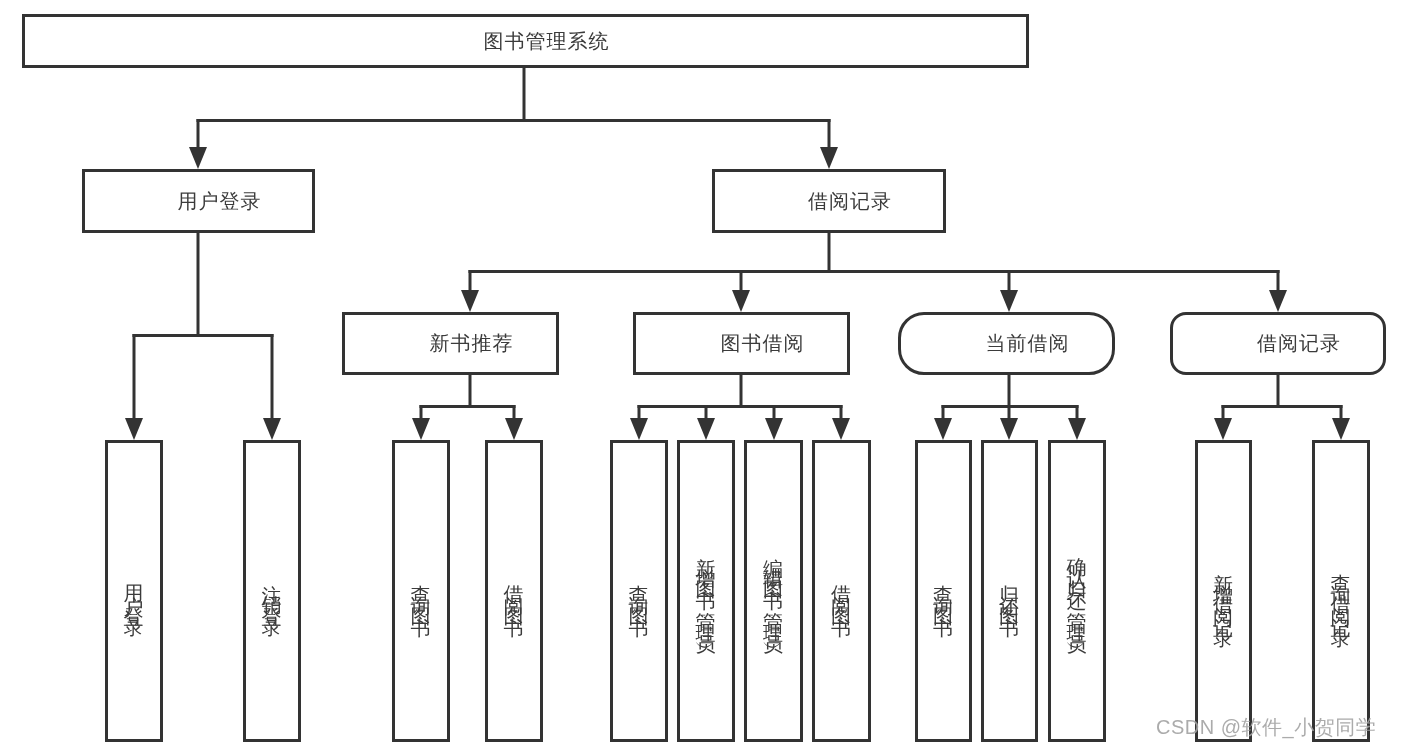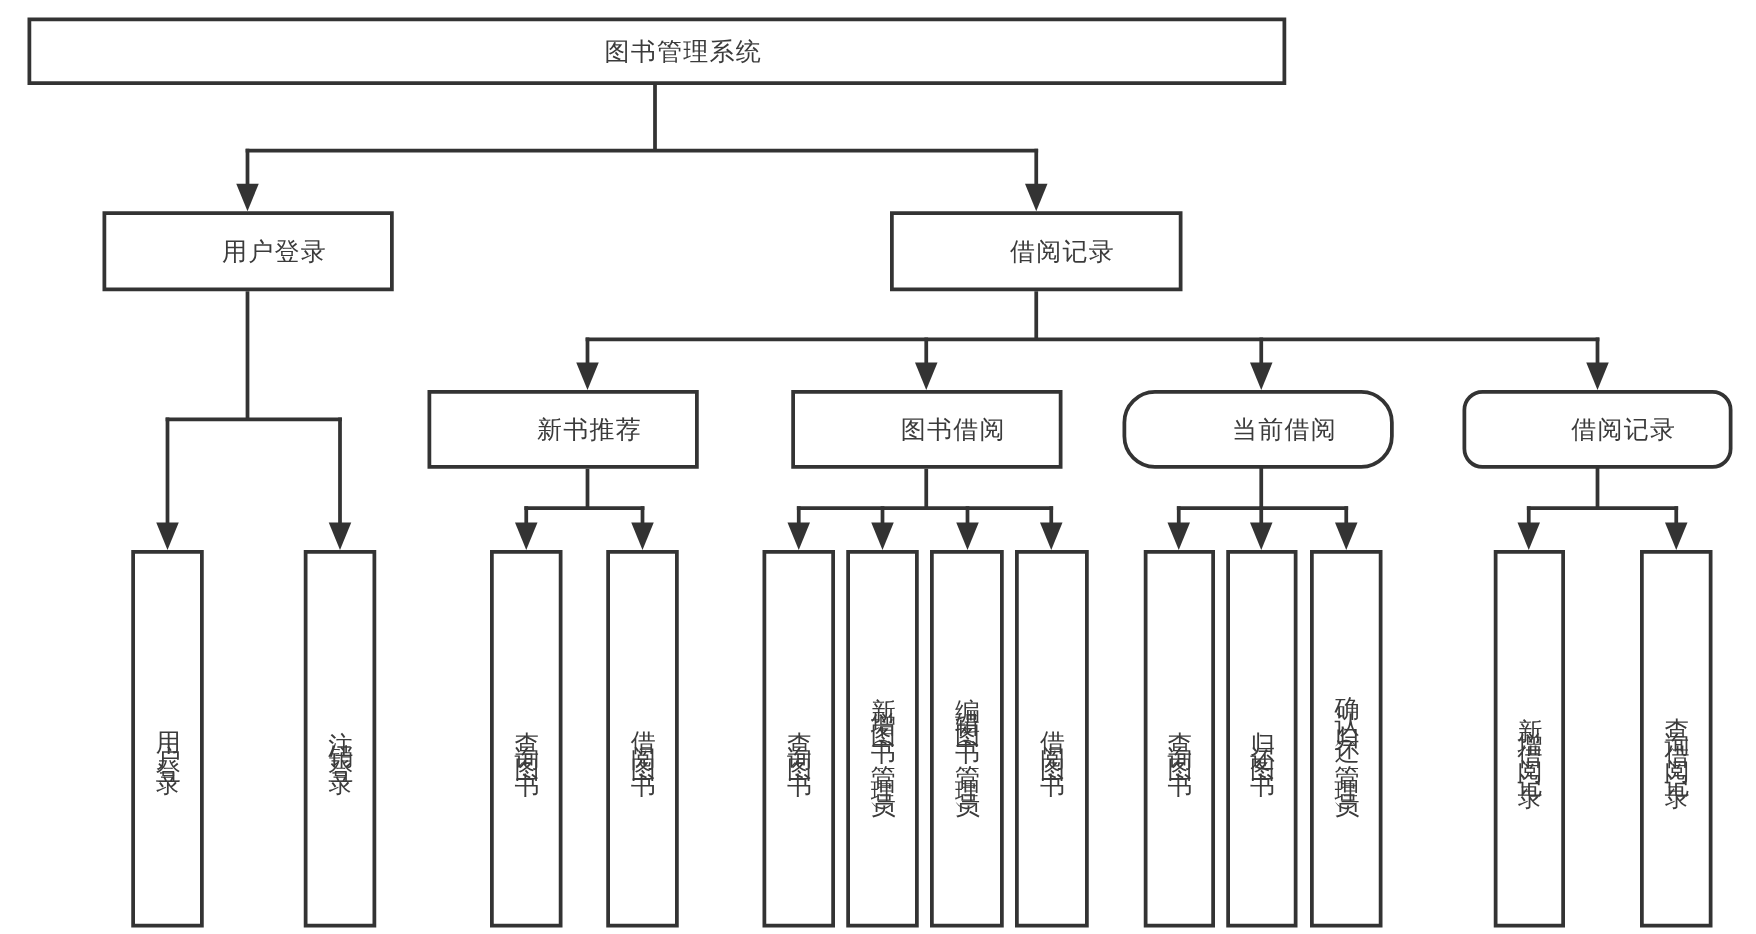--- a/index.html
+++ b/index.html
@@ -157,14 +157,15 @@
   <div class="leaf" style="left:744px; top:440px; width:59px; height:302px;">编辑图书（管理员）</div>
   <div class="leaf" style="left:812px; top:440px; width:59px; height:302px;">借阅图书</div>
 
   <div class="leaf" style="left:915px; top:440px; width:57px; height:302px;">查询图书</div>
   <div class="leaf" style="left:981px; top:440px; width:57px; height:302px;">归还图书</div>
   <div class="leaf" style="left:1048px; top:440px; width:58px; height:302px;">确认归还（管理员）</div>
 
   <div class="leaf" style="left:1195px; top:440px; width:57px; height:302px;">新增借阅记录</div>
   <div class="leaf" style="left:1312px; top:440px; width:58px; height:302px;">查询借阅记录</div>
 
+  <div class="watermark">CSDN @软件_小贺同学</div>
 
 </div>
 
 </body></html>

